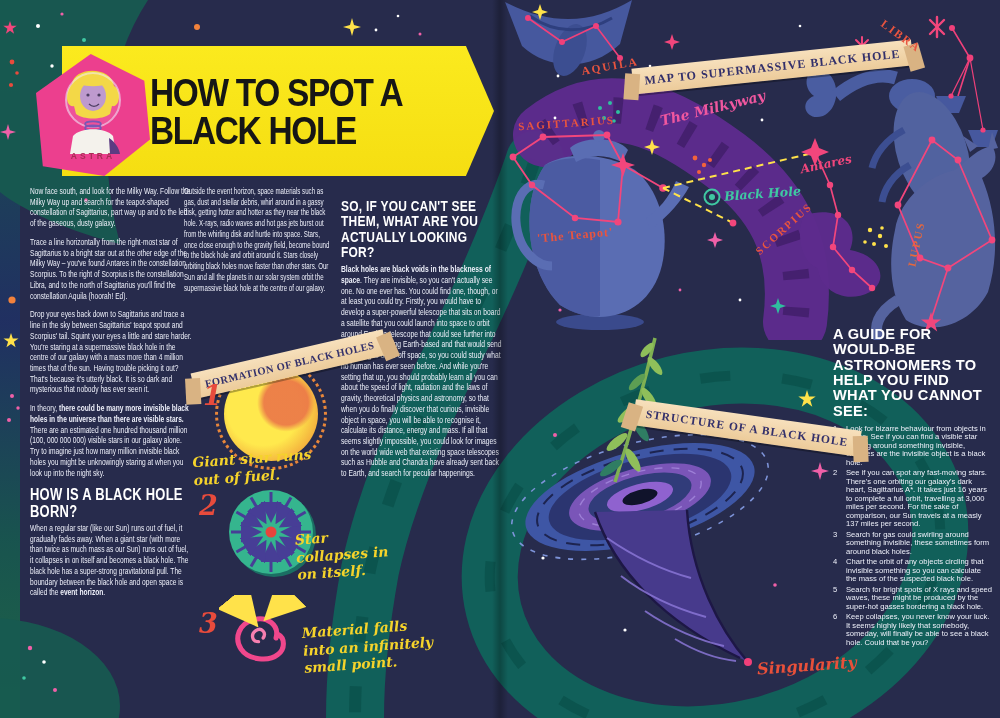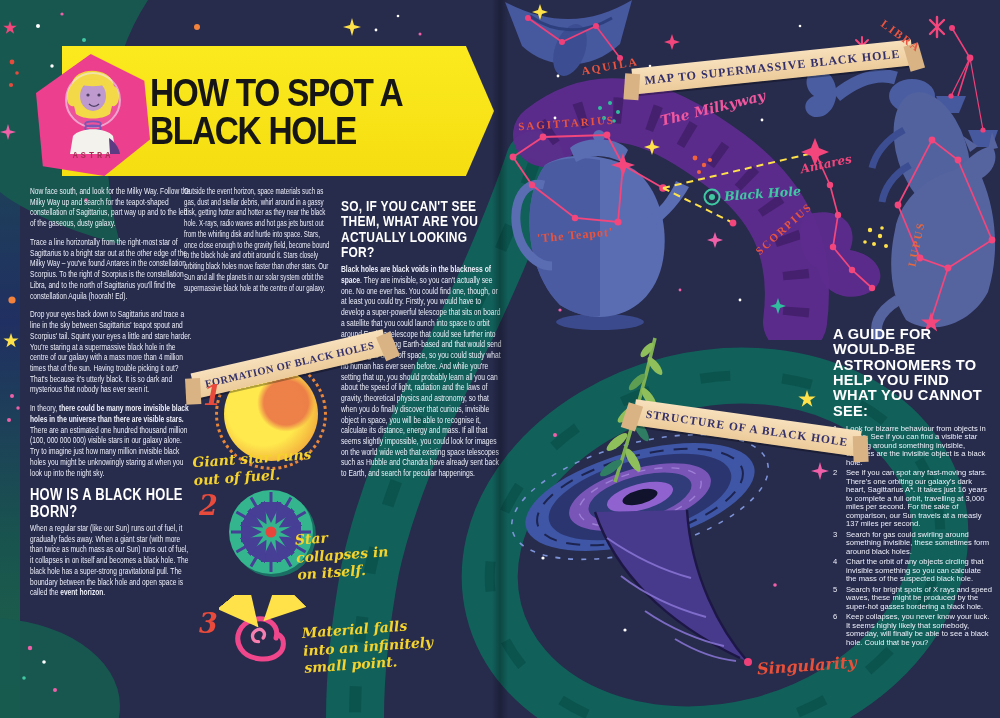--- a/index.html
+++ b/index.html
@@ -13,21 +13,21 @@
     clip-path:polygon(0 0,93.5% 0,100% 50%,93.5% 100%,0 100%);}
   .page-title{position:absolute;left:150px;top:50px;width:345px;z-index:4;
     font-weight:700;font-size:38px;line-height:.98;letter-spacing:-1.5px;color:#161616;
     transform:scaleX(.88);transform-origin:0 0;}
   .page-subtitle{position:absolute;left:150px;top:131px;width:336px;z-index:4;
     font-weight:700;font-style:italic;font-size:10.8px;line-height:1.22;color:#23274e;}
   
   .astra{position:absolute;left:36px;top:54px;width:114px;height:122px;z-index:5;
     background:#ec3f8e;clip-path:polygon(48% 0%,95% 22%,100% 70%,60% 100%,6% 92%,0% 32%);}
   .astra-name{position:absolute;left:0;top:97px;width:100%;text-align:center;
-    font-family:Liberation Mono, monospace;font-weight:700;font-size:8.5px;letter-spacing:3px;color:#a72d55;}
+    font-family:Liberation Sans, sans-serif;font-weight:700;font-size:8.5px;letter-spacing:3px;color:#a72d55;}
   
   .col{position:absolute;color:#eef0fa;font-size:8.2px;line-height:1.31;z-index:3;}
   .col .inner{transform-origin:0 0;}
   .col p{margin:0 0 8px 0;}
   .b{font-weight:700;}
   .hand-h{font-weight:700;color:#fff;letter-spacing:.3px;}
   .col1-h{font-size:16px;line-height:1.02;margin:5px 0 4px 0;}
   .col3-h{font-size:14.6px;line-height:1.05;margin:0 0 5px 0;}
   .guide-h{font-size:14.6px;line-height:1.05;margin:0 0 6px 0;}
   .guide-list{list-style:none;margin:0;padding:0;font-size:7.6px;line-height:1.12;color:#eef0fa;}

